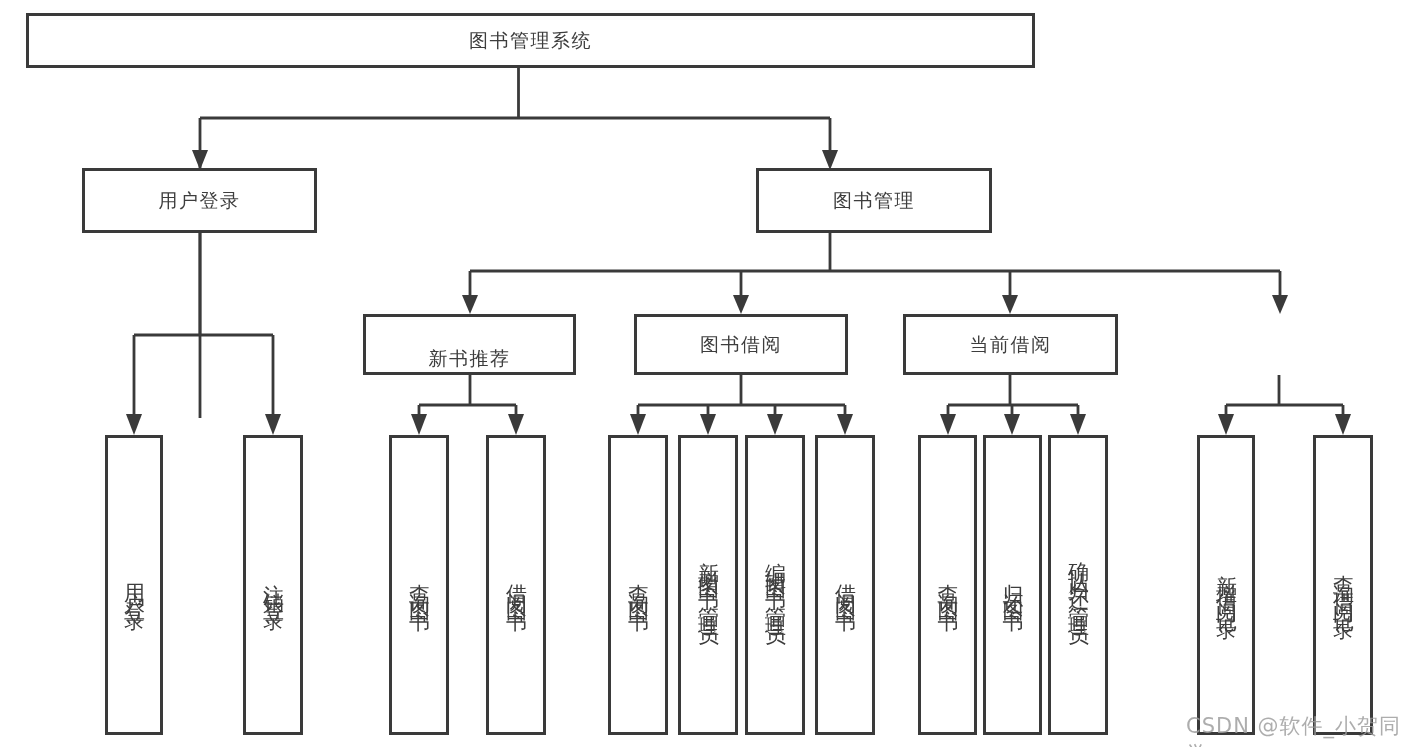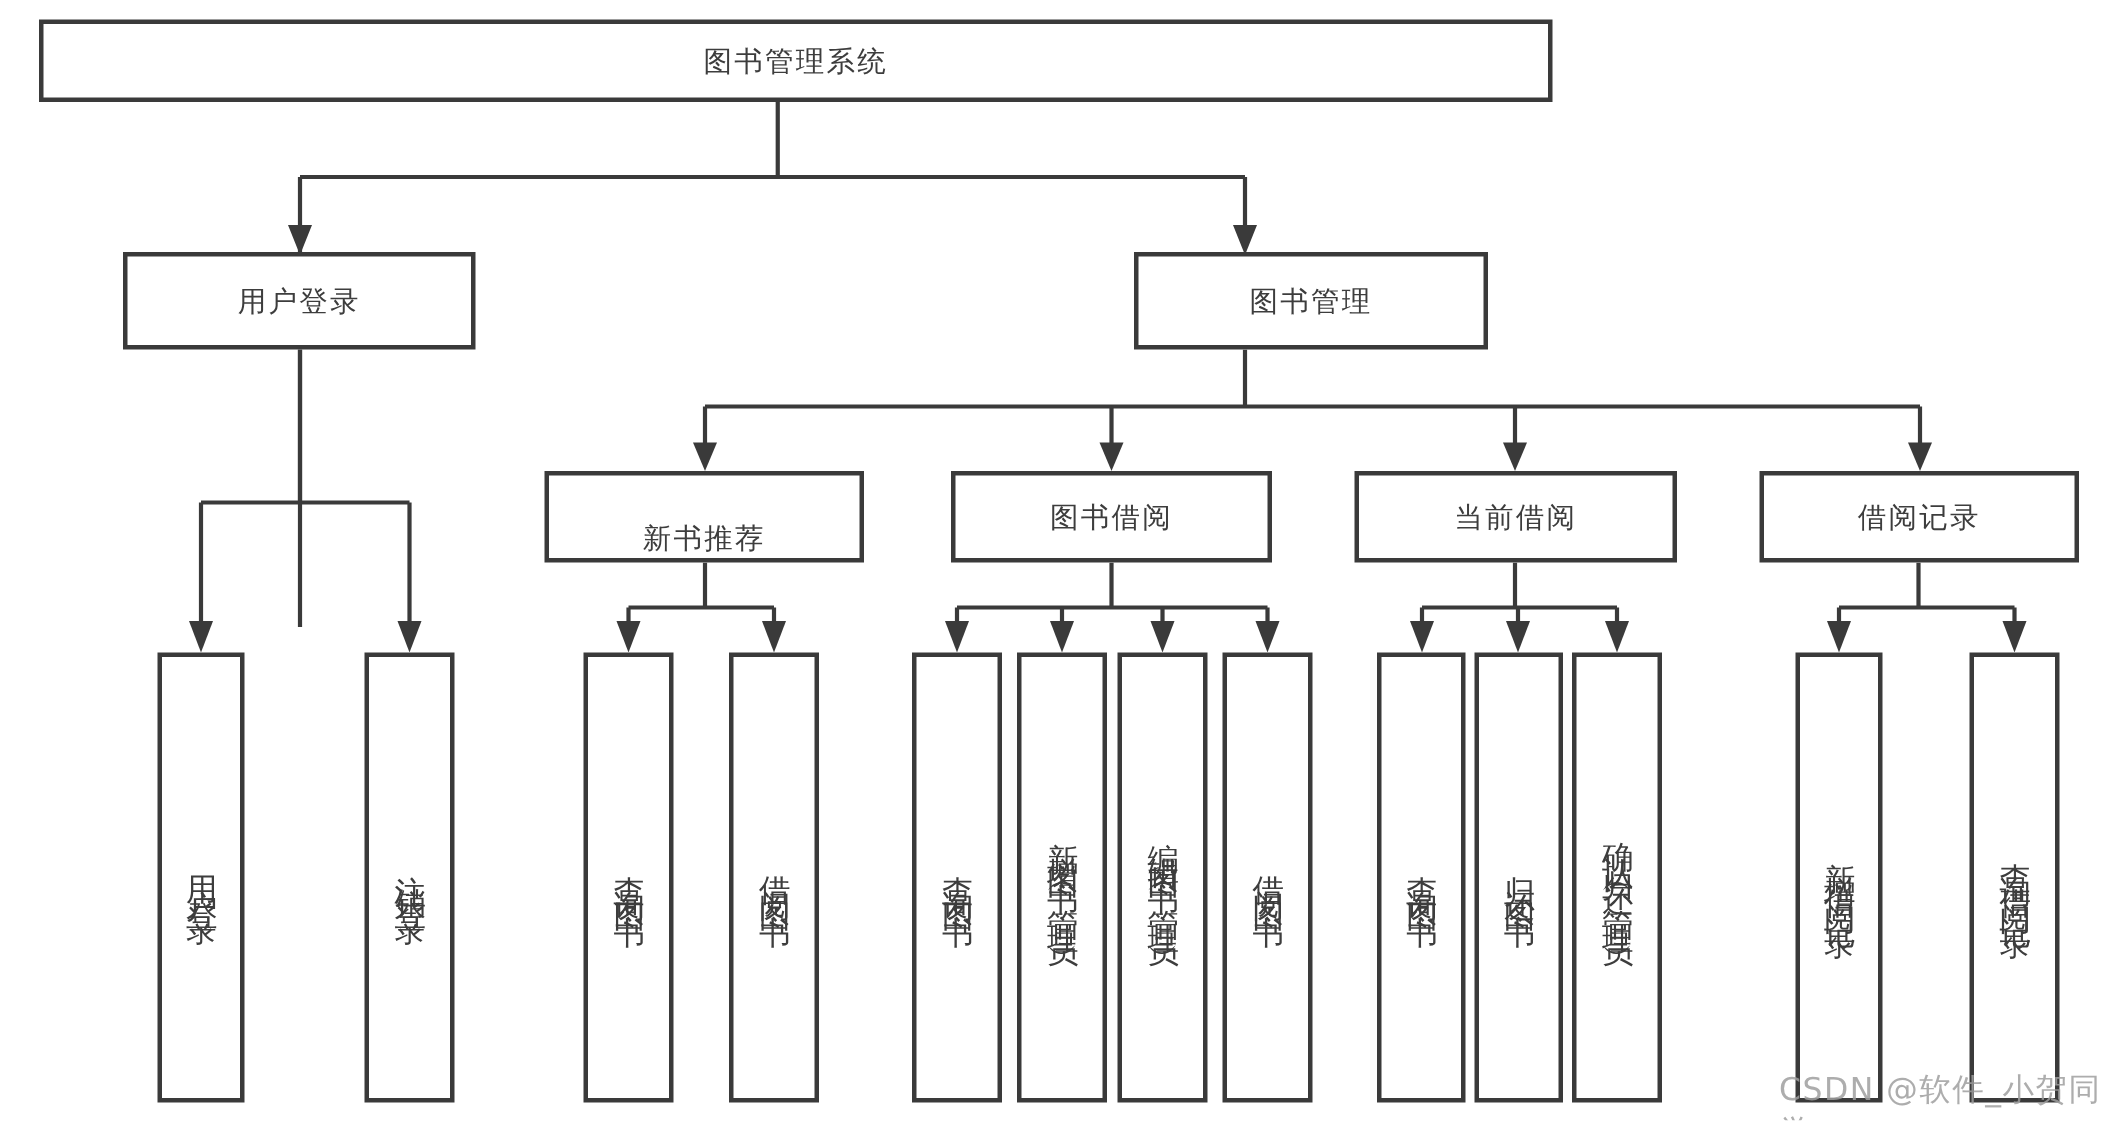--- a/index.html
+++ b/index.html
@@ -85,23 +85,20 @@
 
   <div class="box hbox" style="left:363px; top:314px; width:213px; height:61px;align-items:flex-end;">
     <span>新书推荐</span>
   </div>
   <div class="box hbox" style="left:634px; top:314px; width:214px; height:61px;">
     <span>图书借阅</span>
   </div>
   <div class="box hbox" style="left:903px; top:314px; width:215px; height:61px;">
     <span>当前借阅</span>
   </div>
-  <div class="box hbox" style="left:1173px; top:314px; width:213px; height:61px;">
-    <span>借阅记录</span>
-  </div>
 
   <div class="box" style="left:105px; top:435px; width:58px; height:300px;">
     <span class="vtext">用户登录</span>
   </div>
   <div class="box" style="left:243px; top:435px; width:60px; height:300px;">
     <span class="vtext">注销登录</span>
   </div>
 
   <div class="box" style="left:389px; top:435px; width:60px; height:300px;">
     <span class="vtext">查询图书</span>

